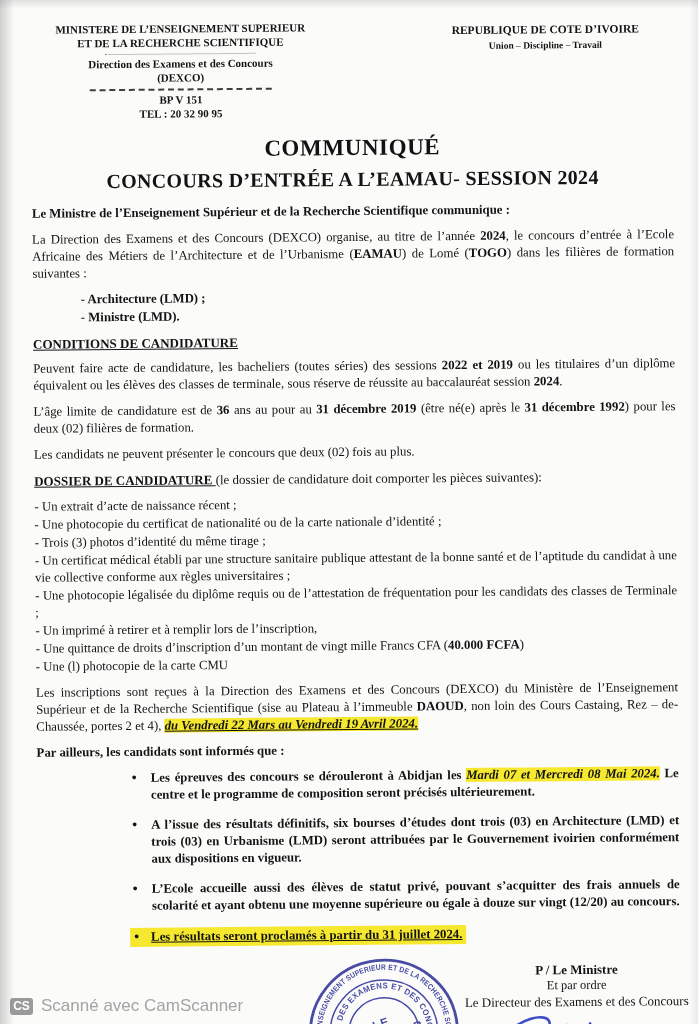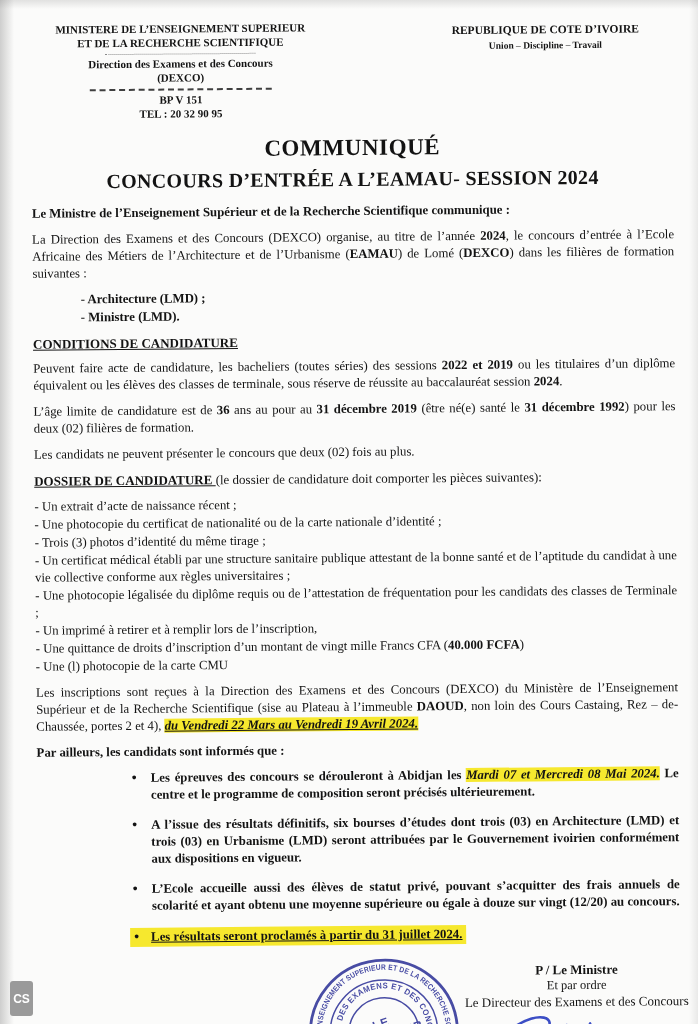--- a/index.html
+++ b/index.html
@@ -52,21 +52,21 @@
   .stamp-text{fill:var(--stamp_blue,#3b3f9e);font-family:"Liberation Sans",sans-serif;font-weight:bold;}
   .sign-block{position:absolute;left:404px;top:6px;width:268px;text-align:center;line-height:1.25;}
   .sign-line1{font-weight:bold;font-size:13px;}
   .sign-line2{font-size:12.5px;}
   .sign-line3{font-size:13px;}
   .sig-svg{width:228px;height:80px;display:block;margin:-4px auto -8px;}
   .sig-svg path{fill:none;stroke:var(--signature_blue,#2b3fc0);stroke-width:3.6;stroke-linecap:round;stroke-linejoin:round;opacity:.92;}
 
   .cam-footer{position:absolute;left:10px;bottom:8px;display:flex;align-items:center;gap:8px;
               font-family:"Liberation Sans",sans-serif;}
-  .cs-badge{width:23px;height:35px;background:#9a9a9a;border-radius:3px;color:#fff;
+  .cs-badge{width:23px;height:17px;background:#9a9a9a;border-radius:3px;color:#fff;
             font-size:12px;font-weight:bold;display:flex;align-items:center;justify-content:center;}
   .cam-text{color:#a3a3a3;font-size:17px;}
 </style>
 </head>
 <body>
 
 <div class="edge-l"></div>
 <div class="edge-t"></div>
 <div class="edge-r"></div>
 
@@ -88,30 +88,30 @@
       <div class="motto">Union – Discipline – Travail</div>
     </div>
   </div>
 
   <div class="title-block">
     <div class="title1">COMMUNIQUÉ</div>
     <div class="title2">CONCOURS D’ENTRÉE A L’EAMAU- SESSION 2024</div>
   </div>
 
   <p class="para"><span class="b">Le Ministre de l’Enseignement Supérieur et de la Recherche Scientifique communique :</span></p>
-  <p class="para"><span>La Direction des Examens et des Concours (DEXCO) organise, au titre de l’année </span><span class="b">2024</span><span>, le concours d’entrée à l’Ecole Africaine des Métiers de l’Architecture et de l’Urbanisme (</span><span class="b">EAMAU</span><span>) de Lomé (</span><span class="b">DEXCO</span><span>) dans les filières de formation suivantes :</span></p>
+  <p class="para"><span>La Direction des Examens et des Concours (DEXCO) organise, au titre de l’année </span><span class="b">2024</span><span>, le concours d’entrée à l’Ecole Africaine des Métiers de l’Architecture et de l’Urbanisme (</span><span class="b">EAMAU</span><span>) de Lomé (</span><span class="b">TOGO</span><span>) dans les filières de formation suivantes :</span></p>
 
   <div class="filiere-list">
     <div class="filiere-item"><span class="b">- Architecture (LMD) ;</span></div>
     <div class="filiere-item"><span class="b">- Ministre (LMD).</span></div>
   </div>
 
   <p class="para sect-h"><span class="b u">CONDITIONS DE CANDIDATURE</span></p>
   <p class="para"><span>Peuvent faire acte de candidature, les bacheliers (toutes séries) des sessions </span><span class="b">2022 et 2019</span><span> ou les titulaires d’un diplôme équivalent ou les élèves des classes de terminale, sous réserve de réussite au baccalauréat session </span><span class="b">2024</span><span>.</span></p>
-  <p class="para"><span>L’âge limite de candidature est de </span><span class="b">36</span><span> ans au pour au </span><span class="b">31 décembre 2019</span><span> (être né(e) santé le </span><span class="b">31 décembre 1992</span><span>) pour les deux (02) filières de formation.</span></p>
+  <p class="para"><span>L’âge limite de candidature est de </span><span class="b">36</span><span> ans au pour au </span><span class="b">31 décembre 2019</span><span> (être né(e) après le </span><span class="b">31 décembre 1992</span><span>) pour les deux (02) filières de formation.</span></p>
   <p class="para"><span>Les candidats ne peuvent présenter le concours que deux (02) fois au plus.</span></p>
 
   <p class="para sect-h"><span class="b u">DOSSIER DE CANDIDATURE </span><span>(le dossier de candidature doit comporter les pièces suivantes):</span></p>
 
   <div class="dash-list">
     <div class="dash-item"><span>- Un extrait d’acte de naissance récent ;</span></div>
     <div class="dash-item"><span>- Une photocopie du certificat de nationalité ou de la carte nationale d’identité ;</span></div>
     <div class="dash-item"><span>- Trois (3) photos d’identité du même tirage ;</span></div>
     <div class="dash-item"><span>- Un certificat médical établi par une structure sanitaire publique attestant de la bonne santé et de l’aptitude du candidat à une vie collective conforme aux règles universitaires ;</span></div>
     <div class="dash-item"><span>- Une photocopie légalisée du diplôme requis ou de l’attestation de fréquentation pour les candidats des classes de Terminale ;</span></div>
@@ -168,13 +168,14 @@
         <path d="M 152,84 l 1.5,0" stroke-width="5"></path>
       </svg>
 
     </div>
   </div>
 
 </div>
 
 <div class="cam-footer">
   <div class="cs-badge">CS</div>
+  <div class="cam-text">Scanné avec CamScanner</div>
 </div>
 
 </body></html>

